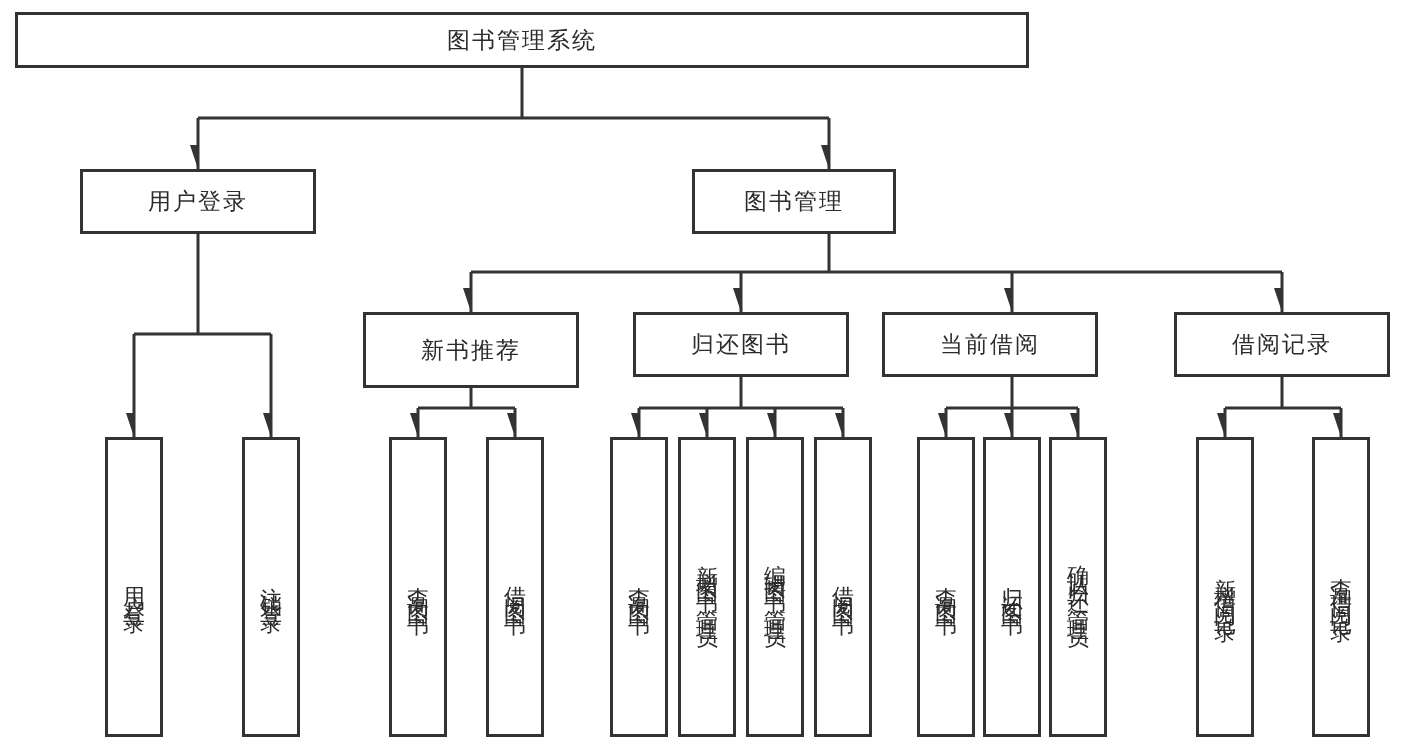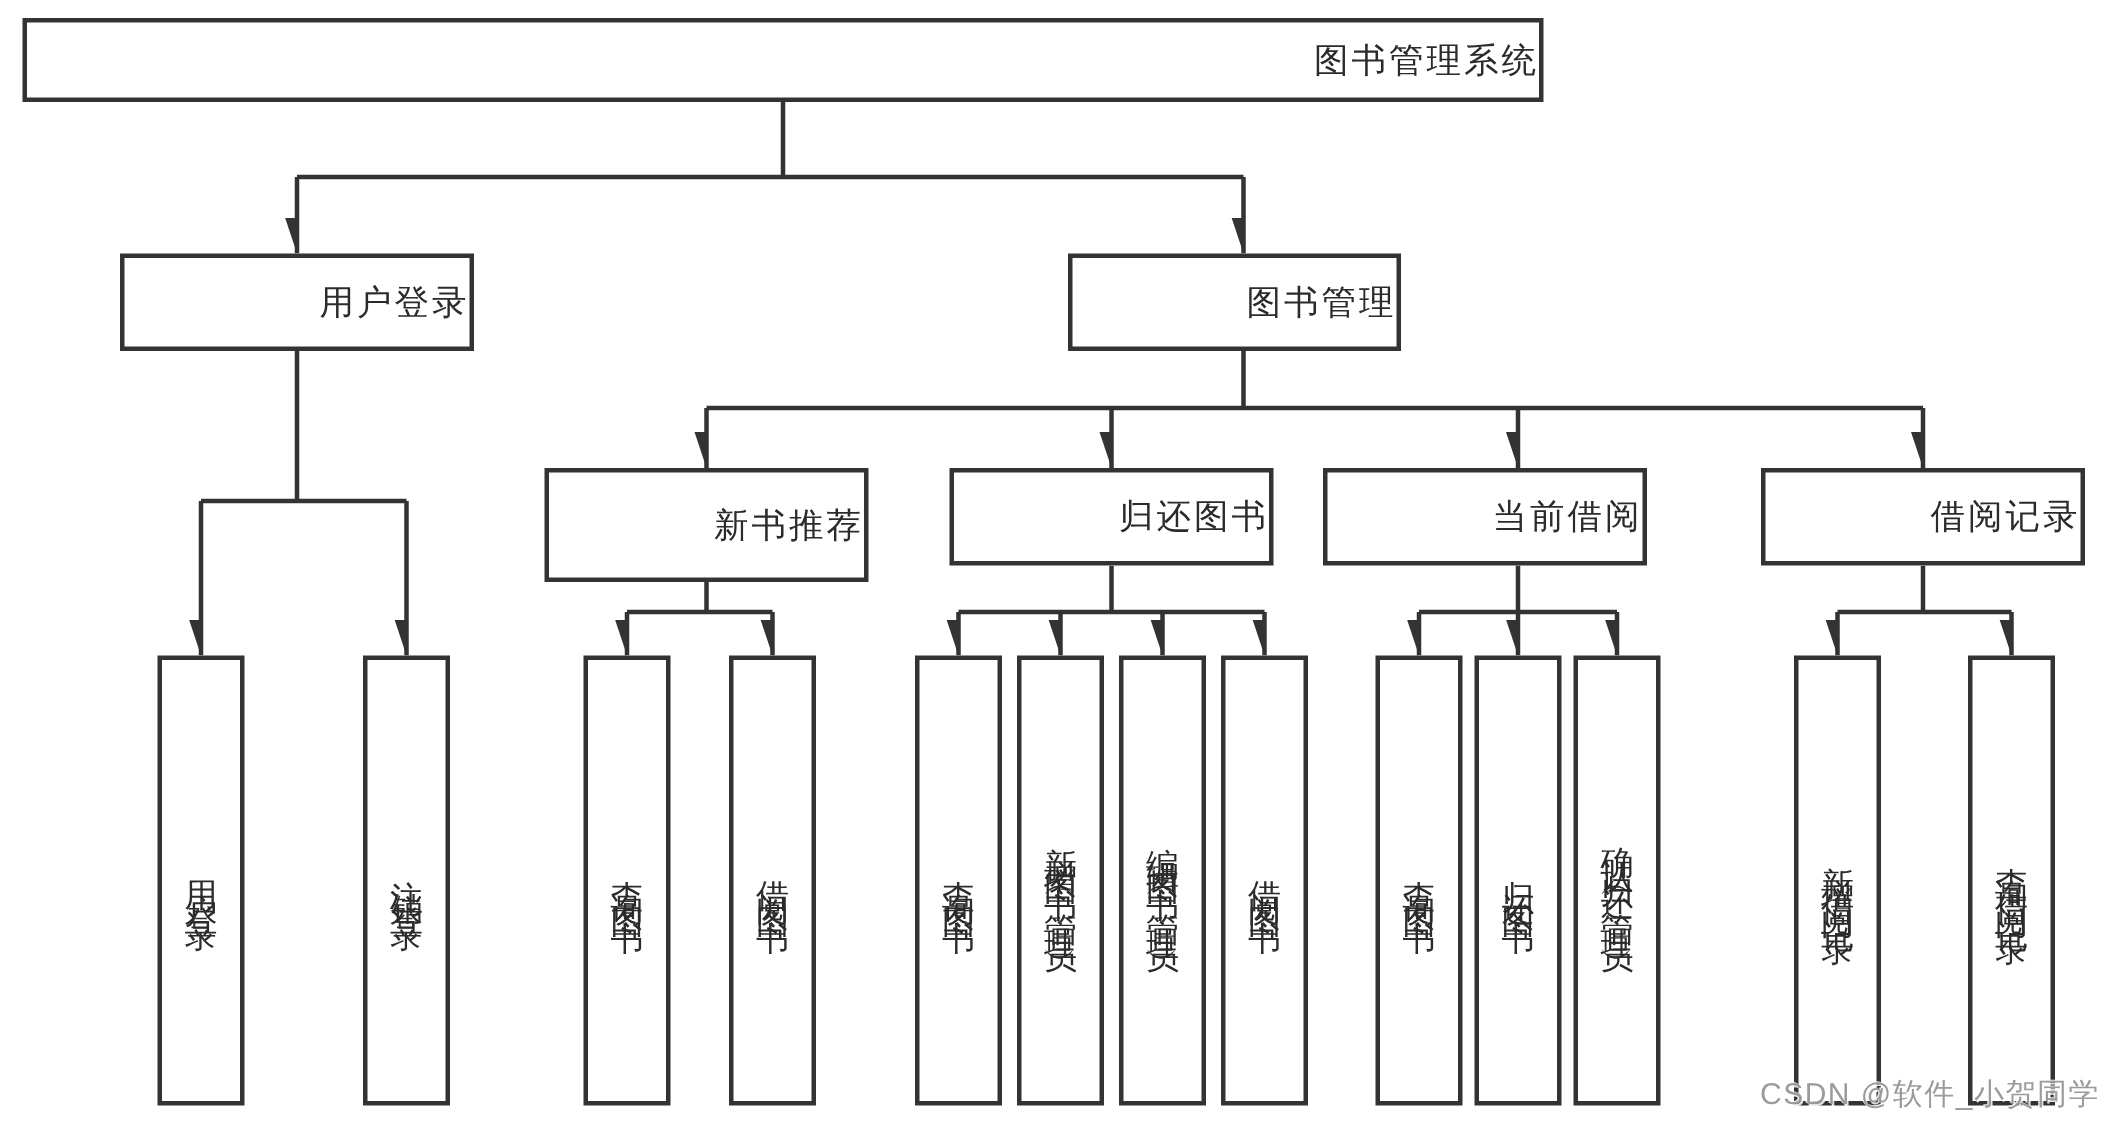--- a/index.html
+++ b/index.html
@@ -10,21 +10,21 @@
     position:relative; width:1405px; height:747px; background:var(--bg);
     font-family:"Liberation Sans","DejaVu Sans",sans-serif; overflow:hidden;
   }
   svg.connectors{position:absolute;left:0;top:0;}
   svg.connectors path.wire{stroke:var(--line);stroke-width:3;fill:none;}
   svg.connectors line.wire{stroke:var(--line);stroke-width:3;}
   svg.connectors .arrowhead{fill:var(--line);}
   .node{
     position:absolute; box-sizing:border-box; background:var(--box-bg);
     border:3px solid var(--line); color:var(--text);
-    display:flex; align-items:center; justify-content:flex-end;
+    display:flex; align-items:center; justify-content:center;
     font-size:23px; letter-spacing:2px; white-space:nowrap;
   }
   .leaf{
     position:absolute; box-sizing:border-box; background:var(--box-bg);
     border:3px solid var(--line); color:var(--text);
     display:flex; align-items:center; justify-content:center;
     width:58px; top:437px; height:300px;
   }
   .leaf span{
     writing-mode:vertical-rl; text-orientation:mixed;
@@ -82,21 +82,21 @@
     <line class="wire" x1="1341" y1="408" x2="1341" y2="437" marker-end="url(#arr)"></line>
   </svg>
 
   <div class="node" style="left:15px;top:12px;width:1014px;height:56px">
     <span>图书管理系统</span>
   </div>
 
   <div class="node" style="left:80px;top:169px;width:236px;height:65px">
     <span>用户登录</span>
   </div>
-  <div class="node" style="left:712px;top:169px;width:222px;height:65px">
+  <div class="node" style="left:692px;top:169px;width:204px;height:65px">
     <span>图书管理</span>
   </div>
 
   <div class="node" style="left:363px;top:312px;width:216px;height:76px">
     <span>新书推荐</span>
   </div>
   <div class="node" style="left:633px;top:312px;width:216px;height:65px">
     <span>归还图书</span>
   </div>
   <div class="node" style="left:882px;top:312px;width:216px;height:65px">
@@ -139,14 +139,13 @@
   <div class="leaf" style="left:1049px">
     <span>确认归还（管理员）</span>
   </div>
   <div class="leaf" style="left:1196px">
     <span>新增借阅记录</span>
   </div>
   <div class="leaf" style="left:1312px">
     <span>查询借阅记录</span>
   </div>
 
-  <div class="watermark">CSDN @软件_小贺同学</div>
 </div>
 
 </body></html>

